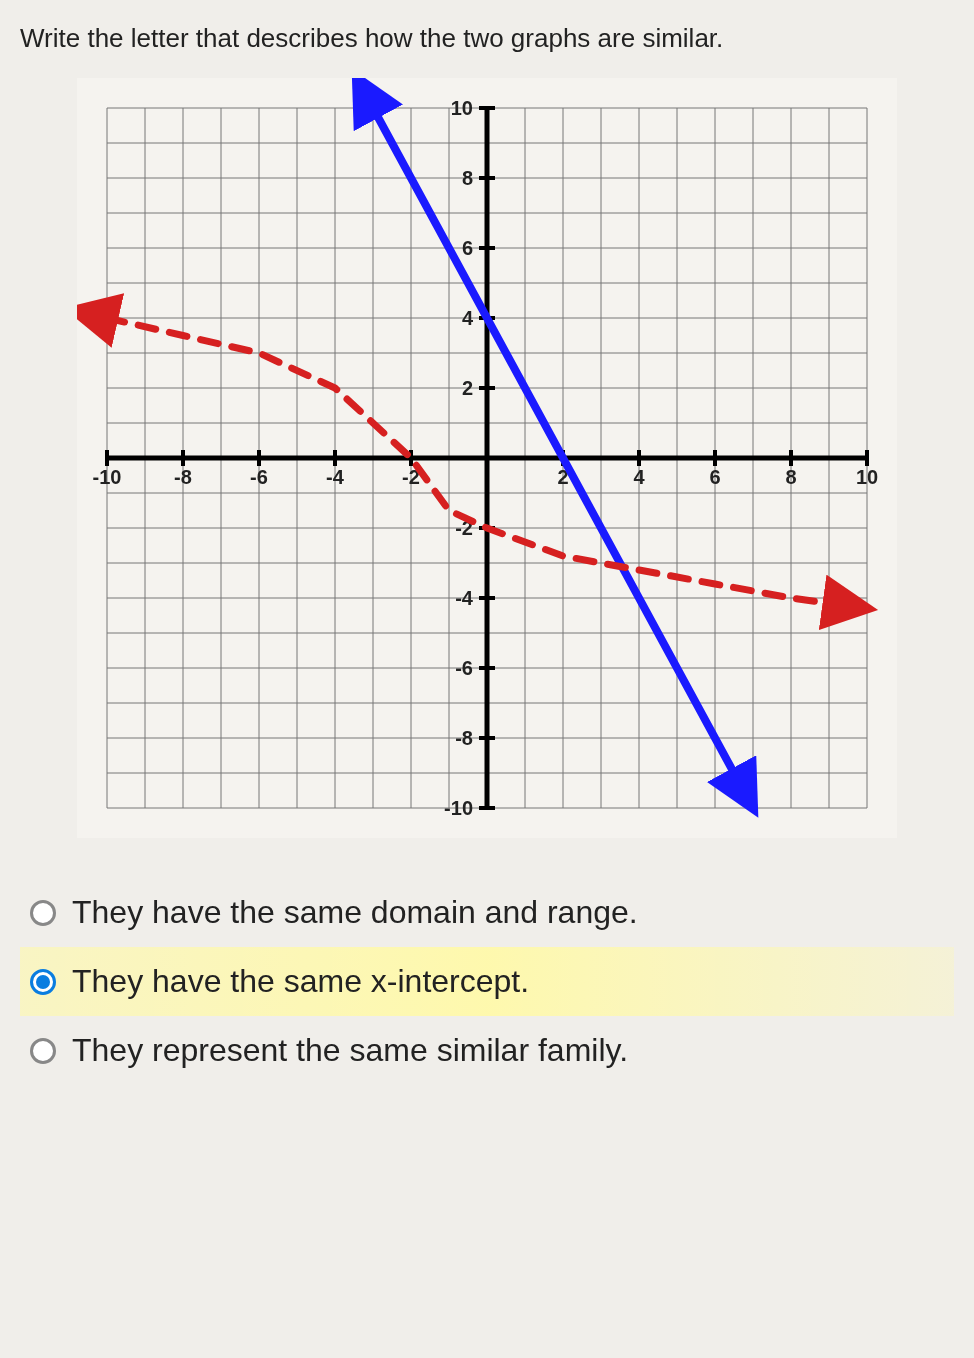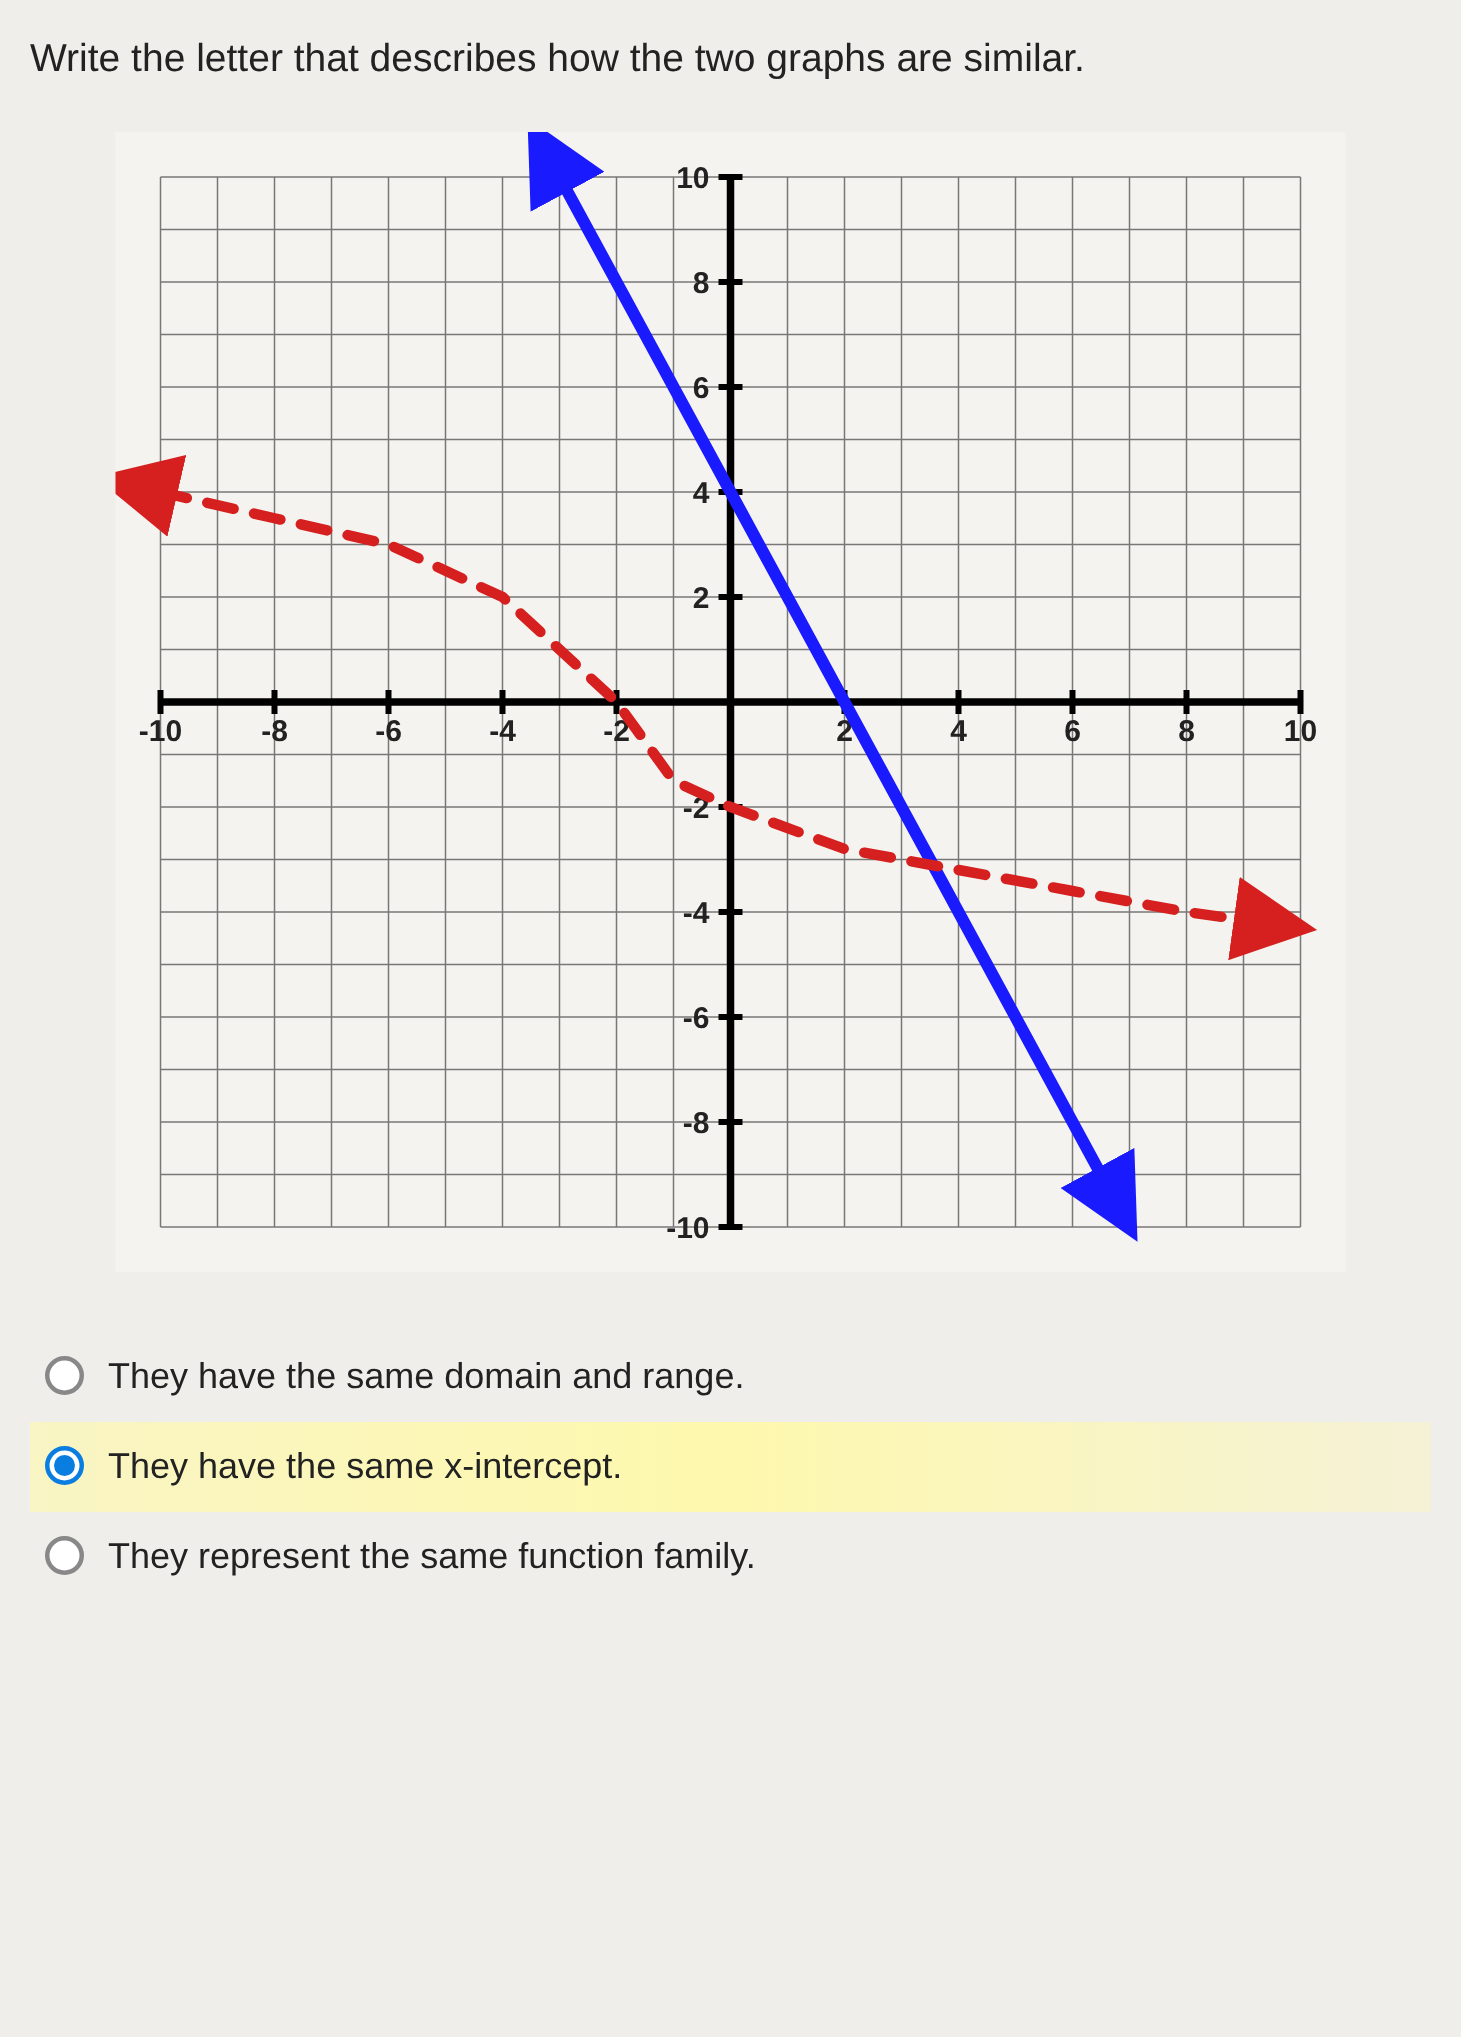--- a/index.html
+++ b/index.html
@@ -5,39 +5,39 @@
     * { box-sizing: border-box; margin: 0; padding: 0; }
     body {
       font-family: Arial, Helvetica, sans-serif;
       background: #f0eeea;
       padding: 20px;
       width: 974px;
     }
     .question {
       font-size: 26px;
       color: #222;
-      margin-bottom: 32px;
+      margin-bottom: 22px;
       line-height: 1.4;
     }
     .chart-container {
       display: flex;
       justify-content: center;
       margin-bottom: 40px;
     }
     svg.graph {
       background: #f5f3ef;
     }
     .options {
       margin-top: 30px;
     }
     .option {
       display: flex;
-      align-items: flex-start;
+      align-items: center;
       padding: 16px 10px;
-      font-size: 24px;
+      font-size: 32px;
       color: #222;
       gap: 16px;
     }
     .option.selected {
       background: linear-gradient(90deg, rgba(255,249,170,0.6), rgba(255,249,170,0.95), rgba(255,249,170,0.3));
     }
     .radio {
       width: 26px;
       height: 26px;
       border: 3px solid #888;
@@ -183,15 +183,15 @@
   <div class="option">
     <span class="radio"></span>
     <span>They have the same domain and range.</span>
   </div>
   <div class="option selected">
     <span class="radio filled"></span>
     <span>They have the same x-intercept.</span>
   </div>
   <div class="option">
     <span class="radio"></span>
-    <span>They represent the same function family.</span>
+    <span>They represent the same similar family.</span>
   </div>
 </div>
 
 </body></html>

